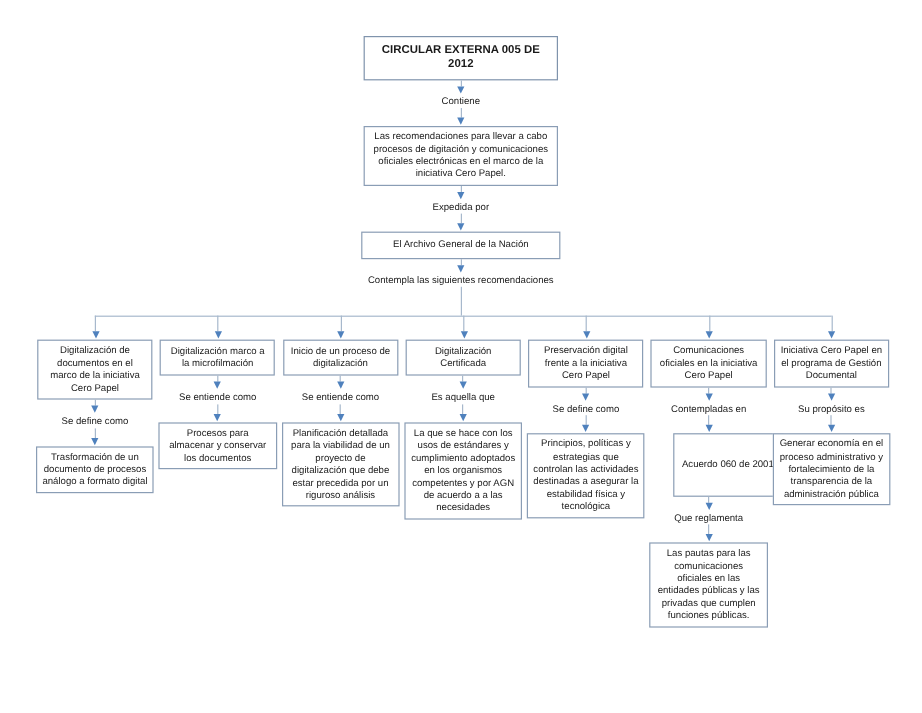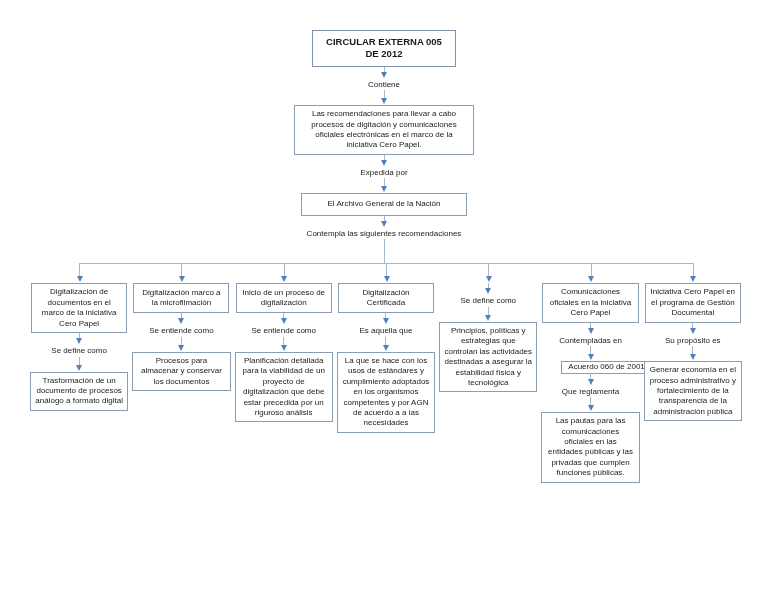--- a/index.html
+++ b/index.html
@@ -53,27 +53,27 @@
   .a10{height:8px;}
   .vline{width:1px;height:24px;background:var(--line);}
   
   .top-stack{
     padding-top:30px;
     display:flex;
     flex-direction:column;
     align-items:center;
   }
   .title-box{
-    width:144px;
+    width:162px;
     font-size:9.5px;
     font-weight:bold;
     padding:5px 6px;
     border-color:#7f93ac;
   }
-  .summary-box{width:180px;}
+  .summary-box{width:162px;}
   .issuer-box{width:166px;padding:5px 16px;}
   
   .branches-wrap{
     width:716px;
     margin:0 auto 0 28px;
   }
   .connectors{
     position:relative;
     height:20px;
   }
@@ -111,21 +111,21 @@
     align-items:center;
   }
   .head{
     width:94%;
     min-height:30px;
     display:flex;
     align-items:center;
     justify-content:center;
   }
   .detail{width:96%;}
-  .mid{width:90%;padding:0 3px;margin-left:32px;}
+  .mid{width:90%;padding:20px 3px;margin-left:32px;}
 </style>
 </head>
 <body>
 
 <div class="page">
 
   <div class="top-stack">
     <div class="box title-box">CIRCULAR EXTERNA 005 DE 2012</div>
     <div class="arr a8"></div>
     <div class="lbl">Contiene</div>
@@ -180,20 +180,21 @@
 
       <div class="col">
         <div class="box head">Digitalización Certificada</div>
         <div class="arr a8"></div>
         <div class="lbl">Es aquella que</div>
         <div class="arr a10"></div>
         <div class="box detail">La que se hace con los usos de estándares y cumplimiento adoptados en los organismos competentes y por AGN de acuerdo a a las necesidades</div>
       </div>
 
       <div class="col">
+        <div class="box head">Preservación digital frente a la iniciativa Cero Papel</div>
         <div class="arr a8"></div>
         <div class="lbl">Se define como</div>
         <div class="arr a10"></div>
         <div class="box detail">Principios, políticas y estrategias que controlan las actividades destinadas a asegurar la estabilidad física y tecnológica</div>
       </div>
 
       <div class="col">
         <div class="box head">Comunicaciones oficiales en la iniciativa Cero Papel</div>
         <div class="arr a8"></div>
         <div class="lbl">Contempladas en</div>

